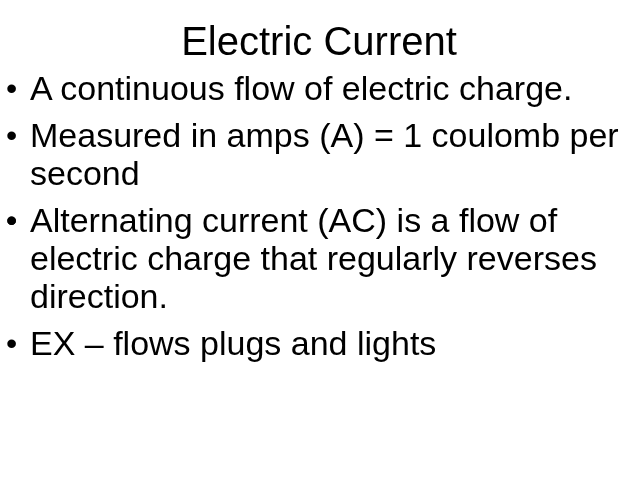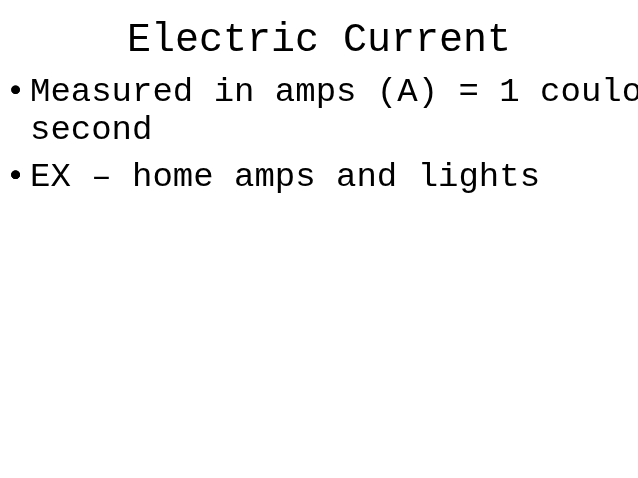--- a/index.html
+++ b/index.html
@@ -6,21 +6,21 @@
     margin: 0;
     padding: 0;
     background: #ffffff;
   }
   .slide {
     position: relative;
     width: 638px;
     height: 364px;
     background: #ffffff;
     color: #000000;
-    font-family: Liberation Mono, monospace;
+    font-family: Liberation Sans, sans-serif;
     overflow: hidden;
     box-sizing: border-box;
   }
   .title {
     padding-top: 18px;
     text-align: center;
     font-size: 40px;
     line-height: 46px;
     white-space: pre;
   }
@@ -42,20 +42,22 @@
     font-size: 32px;
     line-height: 38px;
   }
 </style>
 </head>
 <body>
 
 <div class="slide">
   <div class="title">Electric Current</div>
   <div class="bullets" id="bullet-list">
-      <div class="bullet"><span class="dot">•</span></div>
+      <div class="bullet"><span class="dot">•</span><span class="text">A continuous flow of electric charge.</span></div>
       <div class="bullet"><span class="dot">•</span><span class="text">Measured in amps (A) = 1 coulomb per
 second</span></div>
       <div class="bullet"><span class="dot">•</span></div>
-      <div class="bullet"><span class="dot">•</span></div>
-      <div class="bullet"><span class="dot">•</span><span class="text">EX – home amps and lights</span></div>
+      <div class="bullet"><span class="dot">•</span><span class="text">Alternating current (AC) is a flow of
+electric charge that regularly reverses
+direction.</span></div>
+      <div class="bullet"><span class="dot">•</span><span class="text">EX – flows plugs and lights</span></div>
     </div>
 </div>
 
 </body></html>

